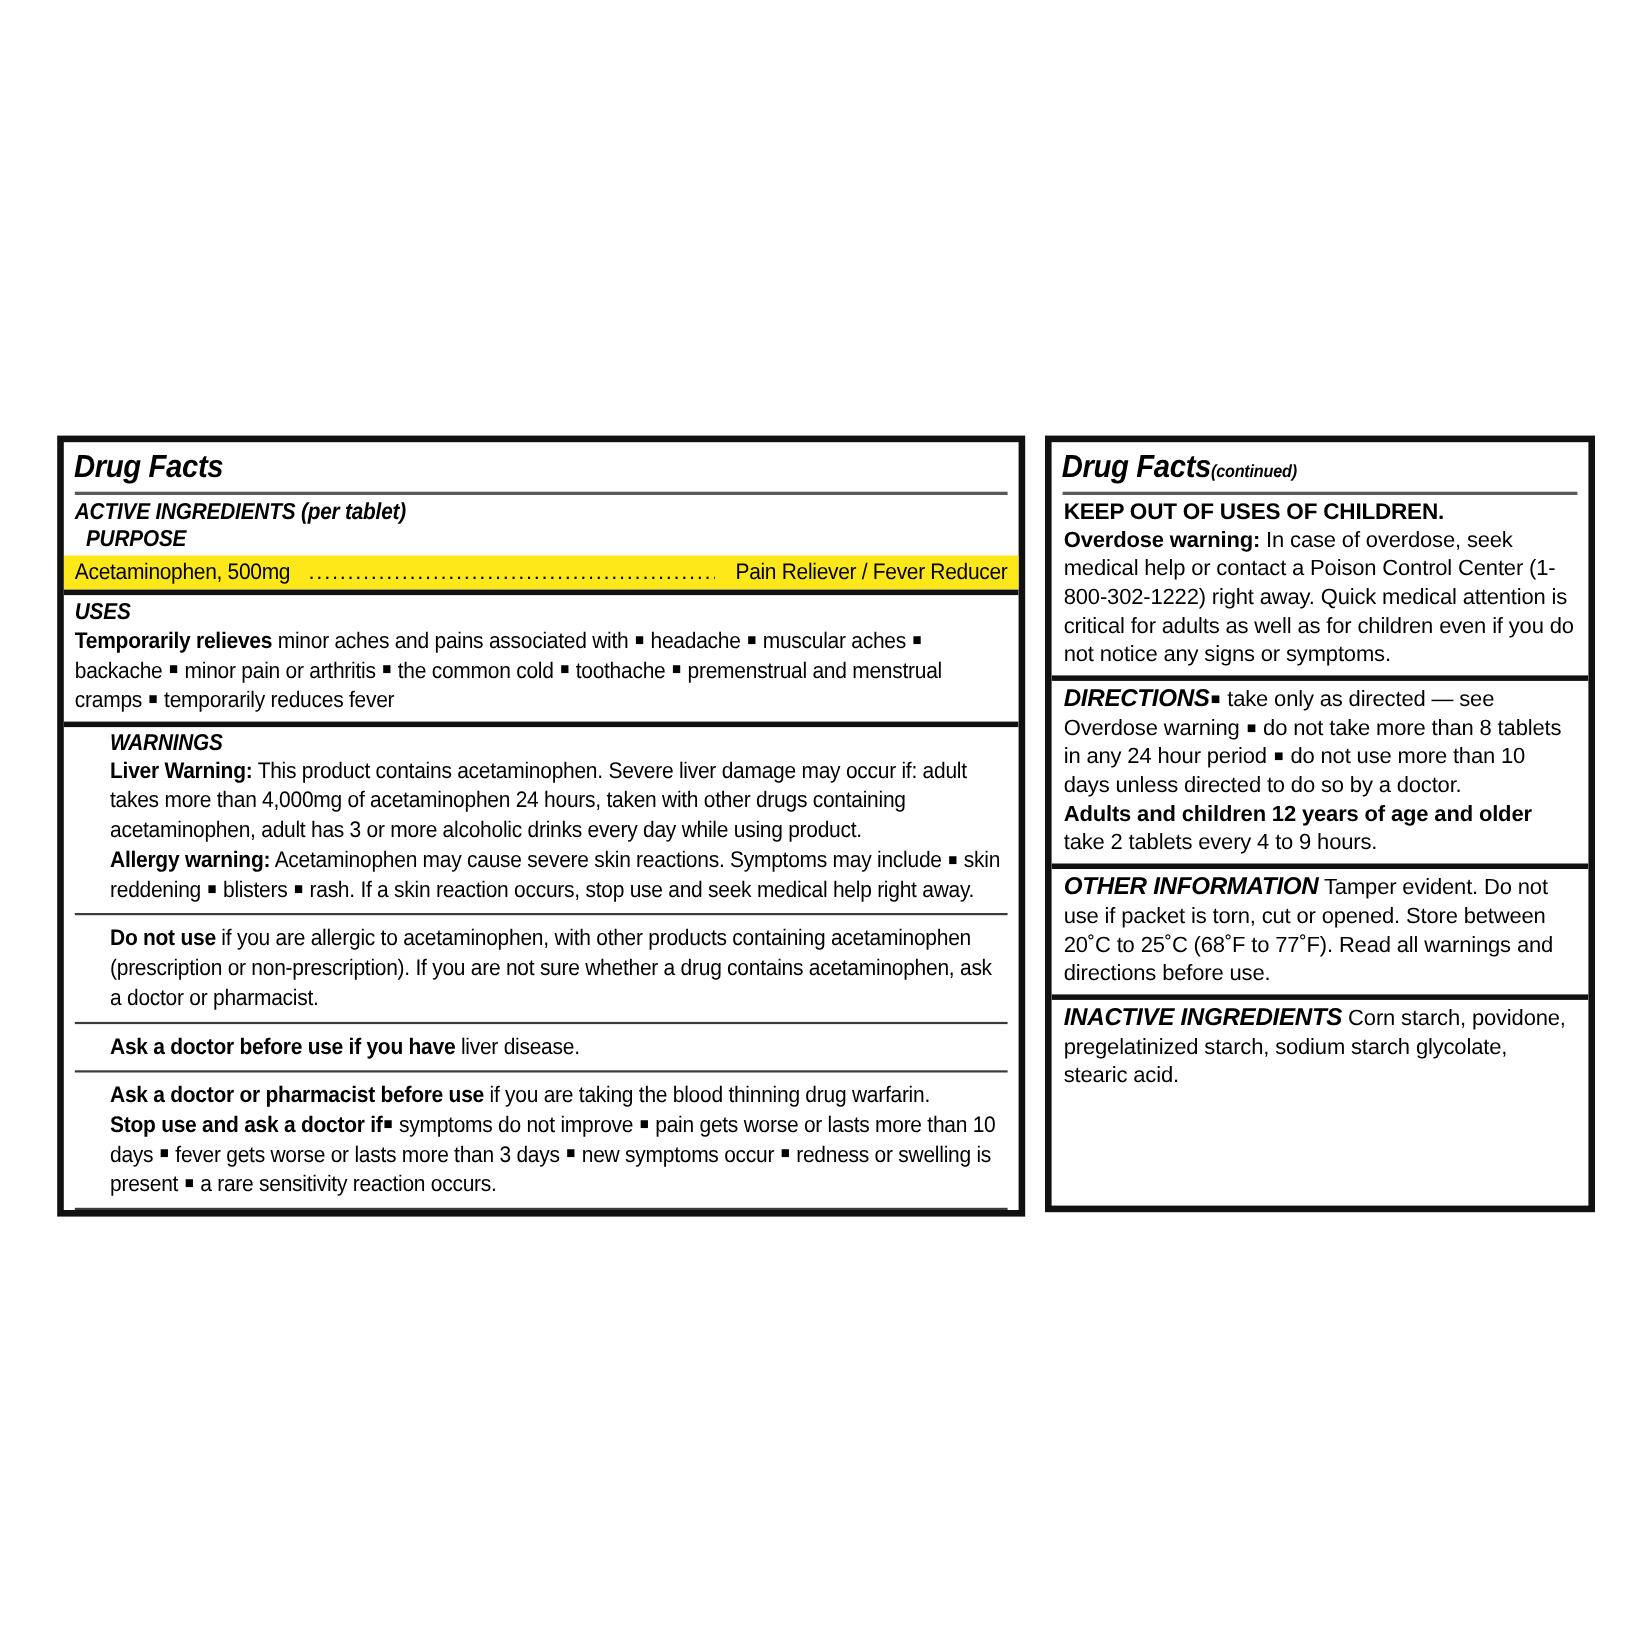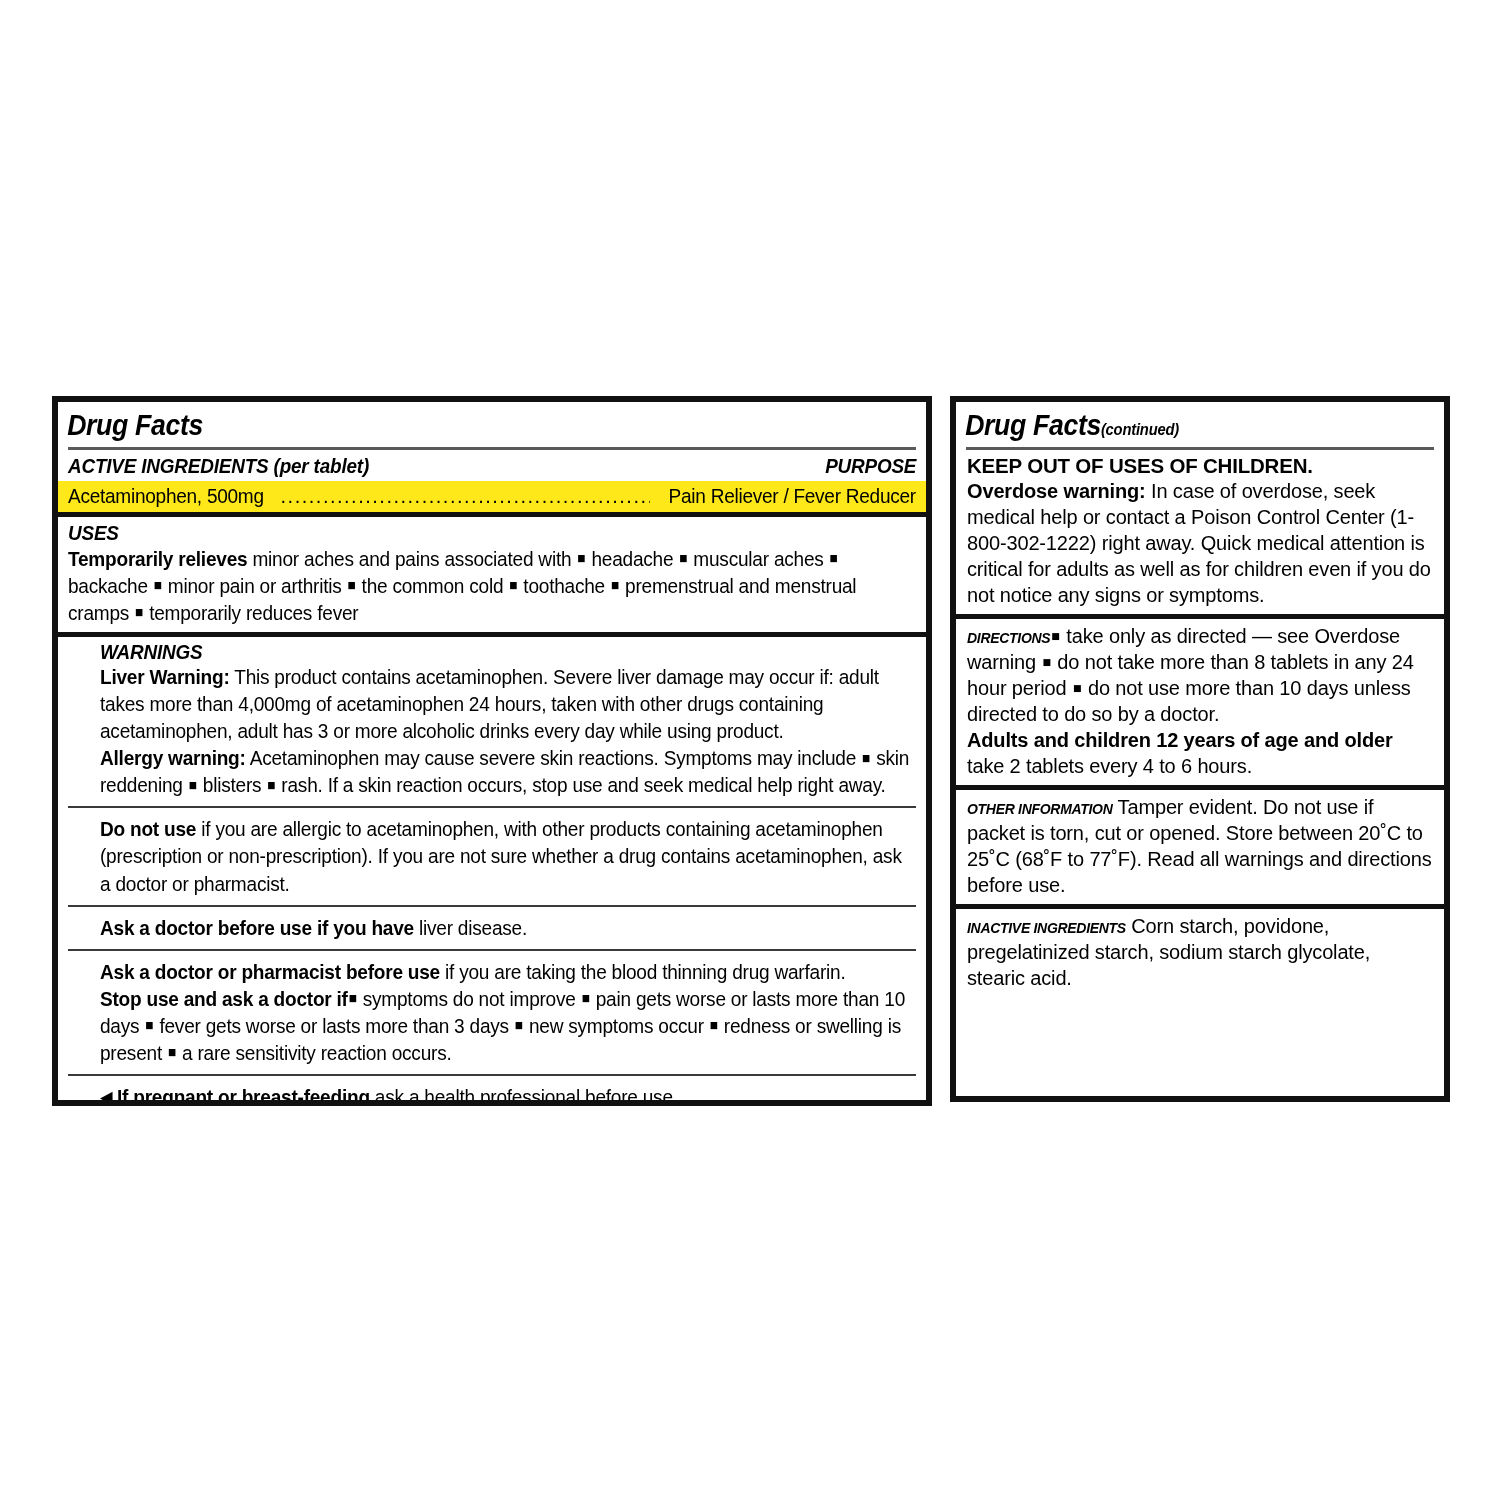--- a/index.html
+++ b/index.html
@@ -109,20 +109,21 @@
   
   .ai-head {
     display: flex;
     justify-content: space-between;
     align-items: baseline;
     padding: 4px 10px 3px 10px;
     font-weight: bold;
     font-style: italic;
     font-size: 21px;
     letter-spacing: -0.2px;
+    flex-direction: column;
   }
   .ai-head .lft { transform: scaleX(0.90); transform-origin: left center; }
   .ai-head .rgt { transform: scaleX(0.90); transform-origin: right center; }
 
   .ai-row {
     background: #FFE81A;
     display: flex;
     align-items: baseline;
     padding: 3px 10px 4px 10px;
     font-size: 20.5px;
@@ -146,21 +147,21 @@
   }
   .sec-tight { padding: 3px 10px 4px 10px; margin-left: 32px; }
 
   
   #panel-right .body {
     font-size: 20px;
     line-height: 1.30;
     letter-spacing: -0.15px;
   }
   #panel-right .sechead {
-    font-size: 14px;
+    font-size: 22px;
     letter-spacing: -0.3px;
     text-align: center;
   }
   #panel-right .sec { padding: 4px 11px 6px 11px; }
   #panel-right .kor {
     font-weight: bold;
     font-size: 20.5px;
     letter-spacing: -0.2px;
   }
 
@@ -266,21 +267,21 @@
       </div>
     </div>
 
     <div class="rule-thick"></div>
 
     <div class="sec">
       <div class="body">
         <span class="sechead">DIRECTIONS</span><span id="dir-items"><span class="bul">■</span><span> take only as directed — see Overdose warning </span><span class="bul">■</span><span> do not take more than 8 tablets in any 24 hour period </span><span class="bul">■</span><span> do not use more than 10 days unless directed to do so by a doctor. </span></span>
       </div>
       <div class="body">
-        <b>Adults and children 12 years of age and older</b><span> take 2 tablets every 4 to 6 hours.</span>
+        <b>Adults and children 12 years of age and older</b><span> take 2 tablets every 4 to 9 hours.</span>
       </div>
     </div>
 
     <div class="rule-thick"></div>
 
     <div class="sec">
       <div class="body">
         <span class="sechead">OTHER INFORMATION</span><span>  Tamper evident. Do not use if packet is torn, cut or opened. Store between 20˚C to 25˚C (68˚F to 77˚F). Read all warnings and directions before use.</span>
       </div>
     </div>

